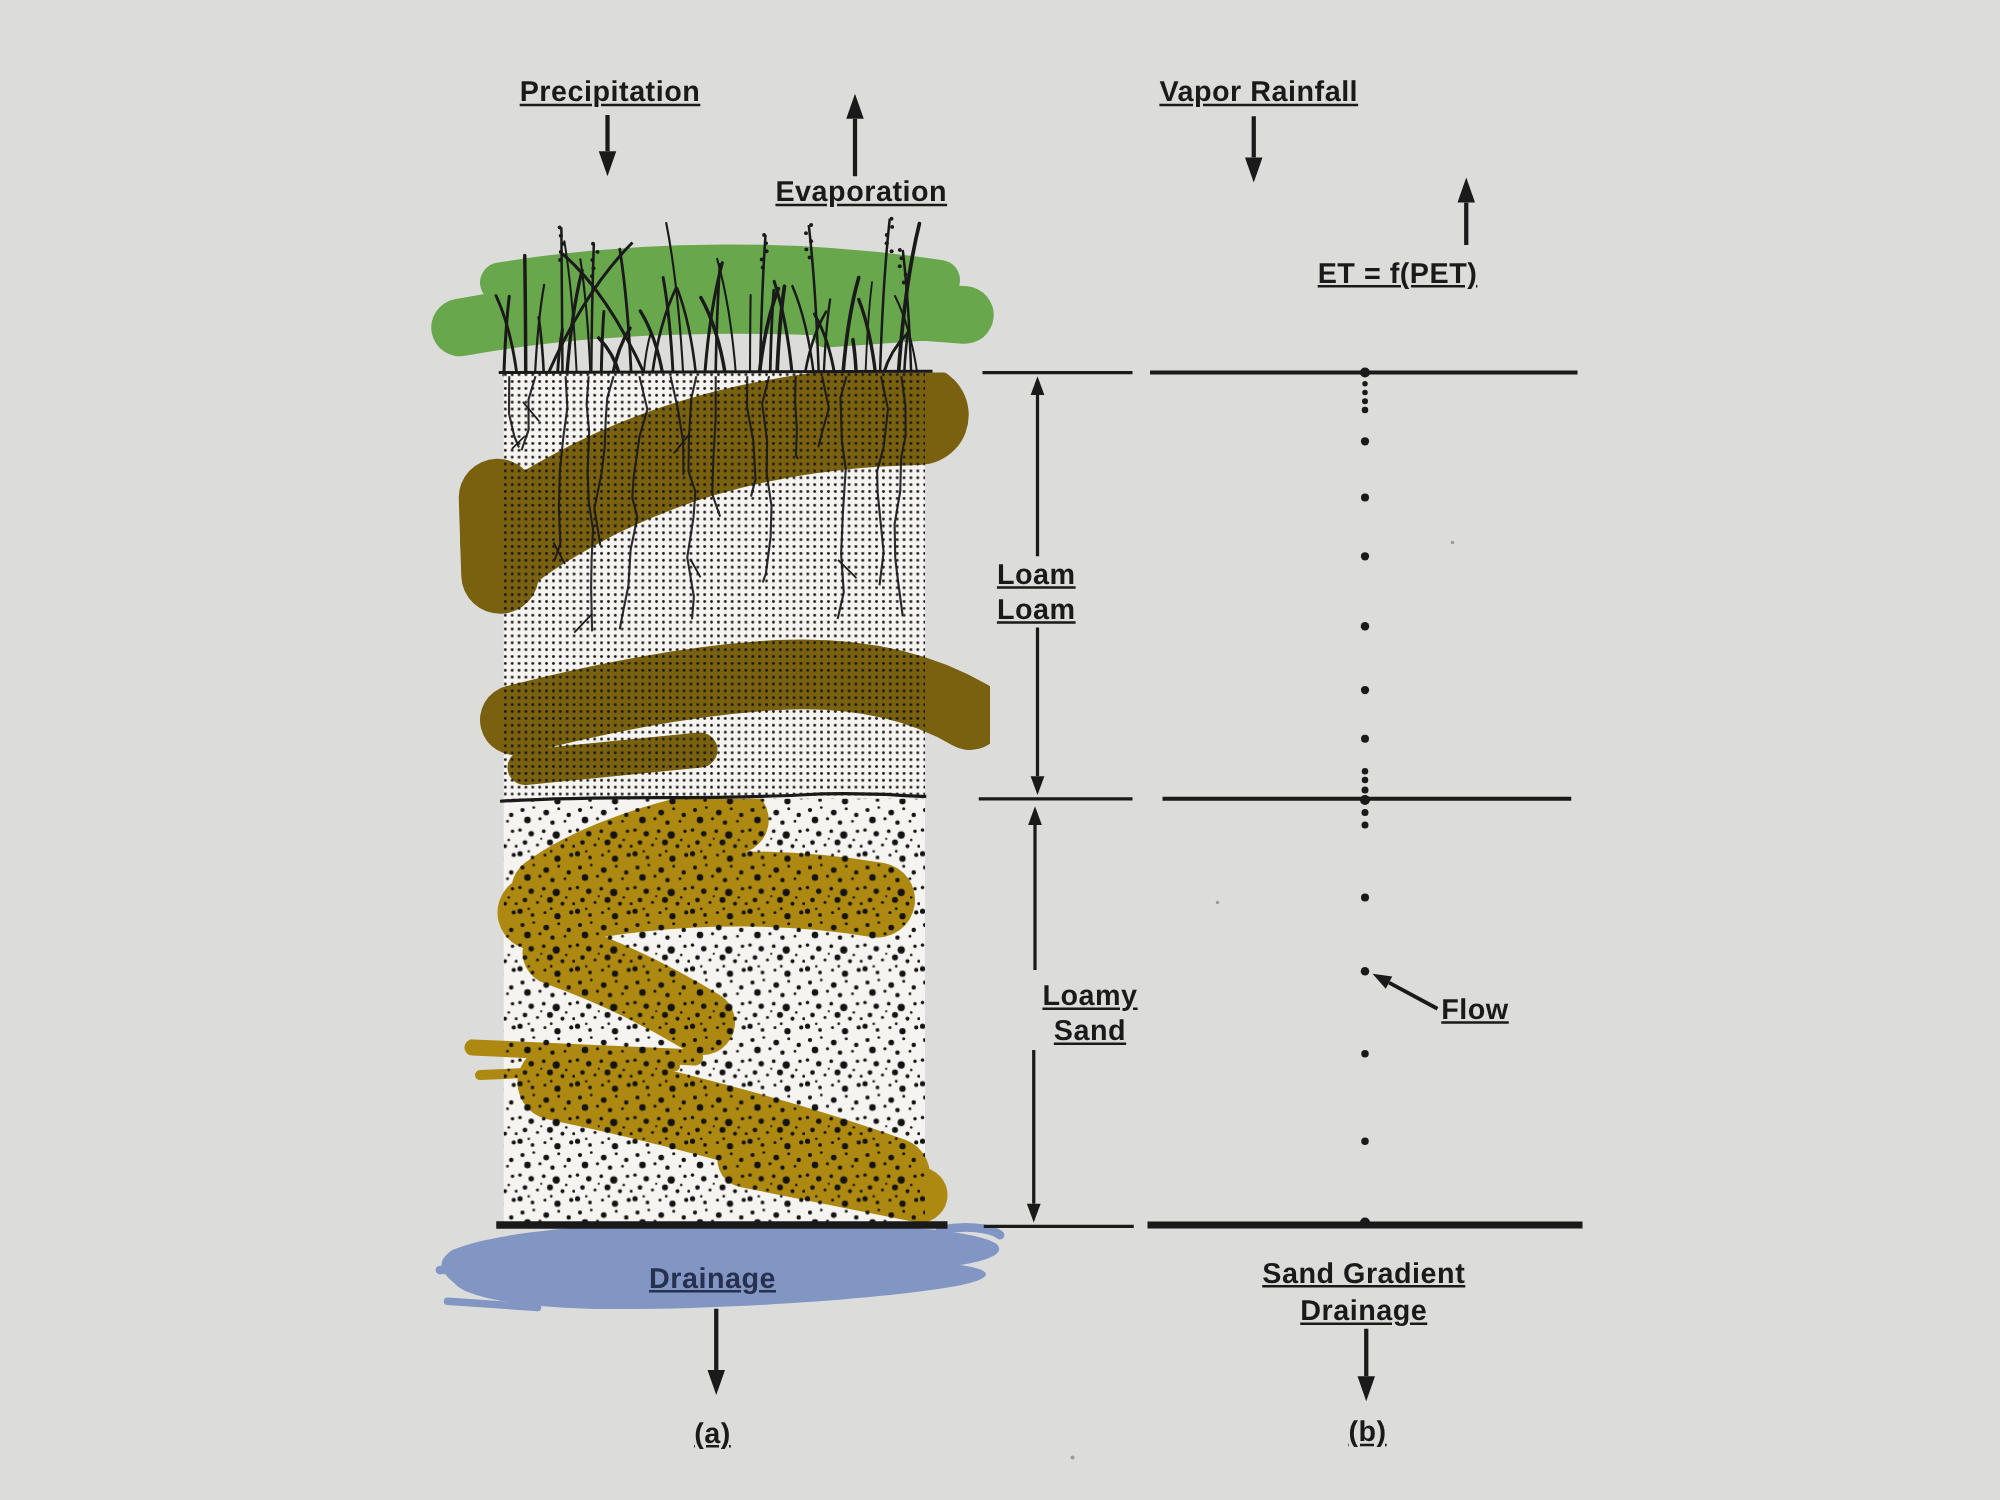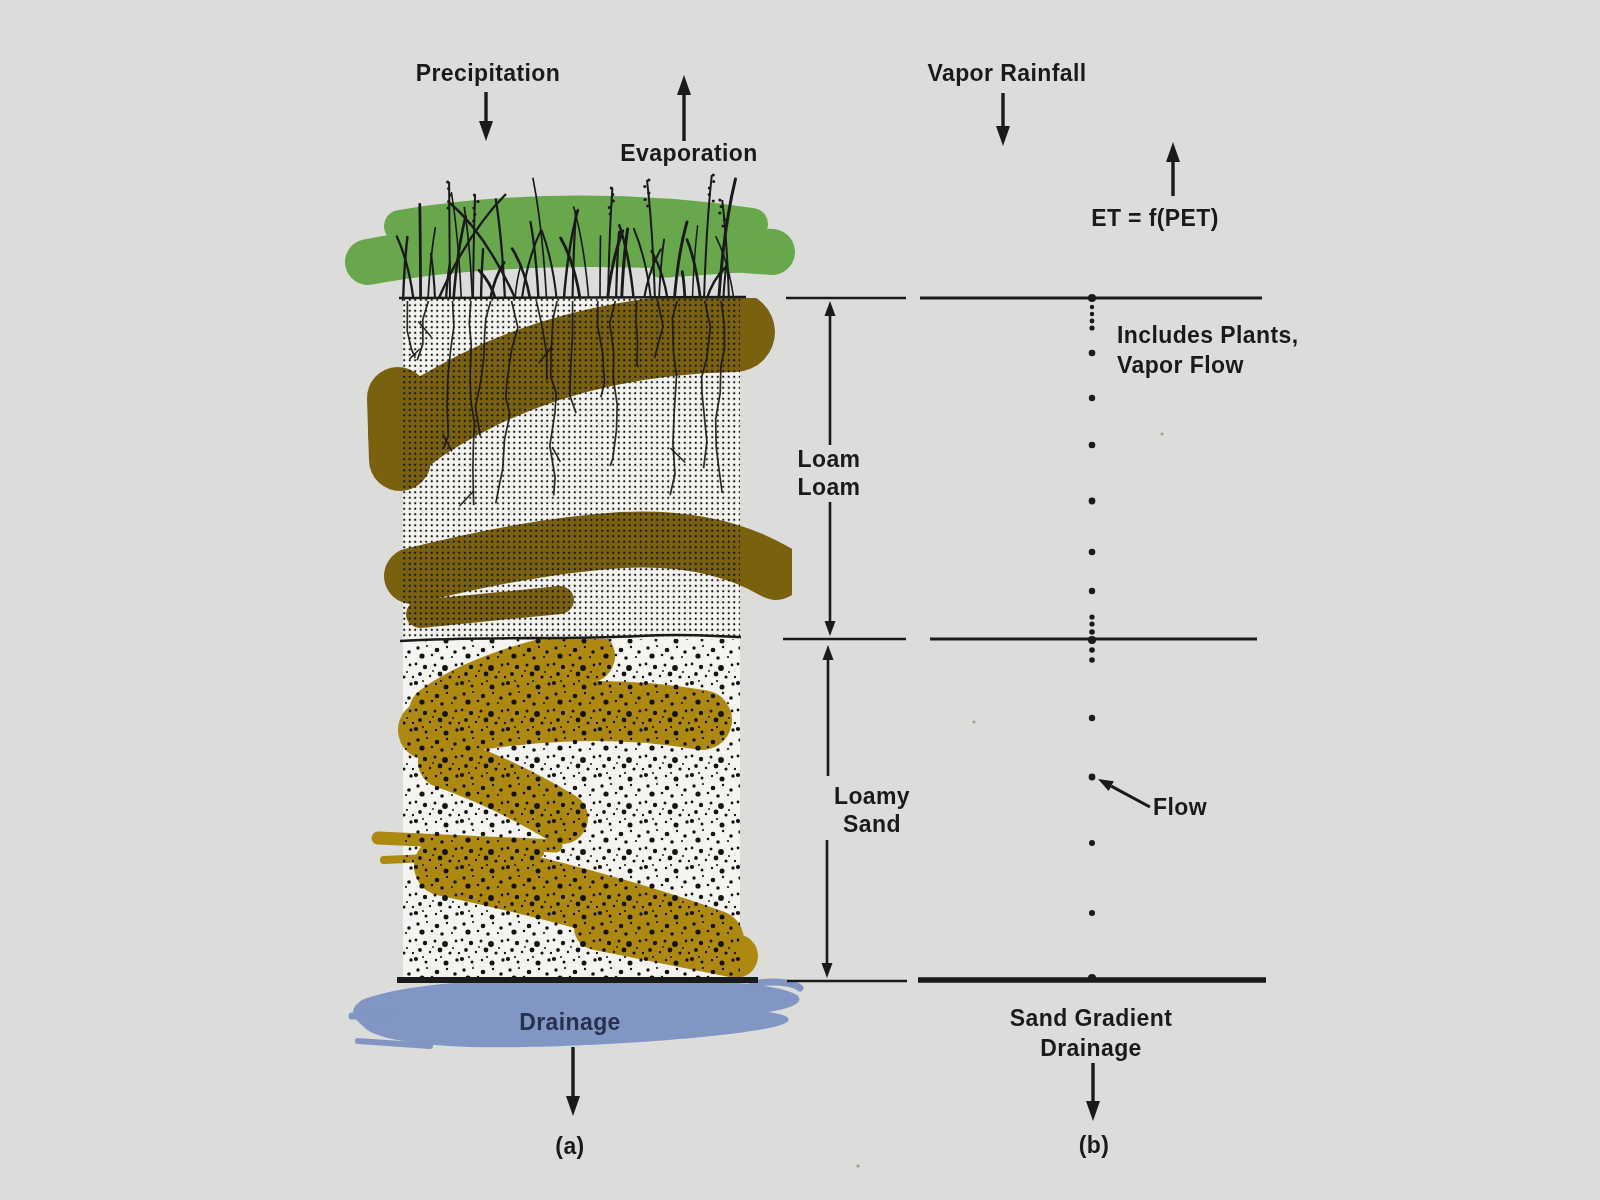--- a/index.html
+++ b/index.html
@@ -5,21 +5,21 @@
   :root{
     --bg:#dcdcda; --paper:#f5f4f0; --ink:#1a1a1a;
     --green:#68a74b; --brown:#7a6110; --gold:#ae8912;
     --blue:#8296c4; --navy:#27304e;
   }
   html,body{margin:0;padding:0;background:var(--bg);}
   .stage{position:relative;width:1600px;height:1200px;background:var(--bg);overflow:hidden;
          font-family:"Liberation Sans","DejaVu Sans",sans-serif;}
   #art{position:absolute;left:0;top:0;}
   .lbl{position:absolute;font-size:23px;font-weight:600;color:var(--ink);
-       letter-spacing:.4px;white-space:nowrap;line-height:28px;}
+       letter-spacing:.4px;white-space:nowrap;line-height:28px;text-decoration:underline;}
   .ctr{transform:translateX(-50%);text-align:center;}
   .lh30{line-height:30px;}
   .navy{color:var(--navy);}
   .s-ink{stroke:var(--ink);fill:none;}
   .f-ink{fill:var(--ink);stroke:none;}
   .s-green{stroke:var(--green);fill:none;}
   .s-brown{stroke:var(--brown);fill:none;}
   .s-gold{stroke:var(--gold);fill:none;}
   .f-blue{fill:var(--blue);stroke:none;}
   .s-blue{stroke:var(--blue);fill:none;}
@@ -304,26 +304,22 @@
     <g fill="#9a9a96">
       <circle cx="1162" cy="434" r="1.4"></circle>
         <circle cx="974" cy="722" r="1.4"></circle>
         <circle cx="858" cy="1166" r="1.6"></circle>
     </g>
   </svg>
 
   <div class="lbl ctr" style="left:488px;top:59px">Precipitation</div>
   <div class="lbl ctr" style="left:689px;top:139px">Evaporation</div>
   <div class="lbl ctr" style="left:1007px;top:59px">Vapor Rainfall</div>
-  <div class="lbl ctr" style="left:1155px;top:204px">ET = f(PET)</div>
-
-  <div class="lbl lh30" style="left:1117px;top:320px">
-    <div>Includes Plants,</div>
-    <div>Vapor Flow</div>
-  </div>
+  <div class="lbl ctr" style="left:1118px;top:204px">ET = f(PET)</div>
+
 
   <div class="lbl ctr" style="left:829px;top:445px">
     <div>Loam</div>
     <div>Loam</div>
   </div>
 
   <div class="lbl ctr" style="left:872px;top:782px">
     <div>Loamy</div>
     <div>Sand</div>
   </div>

